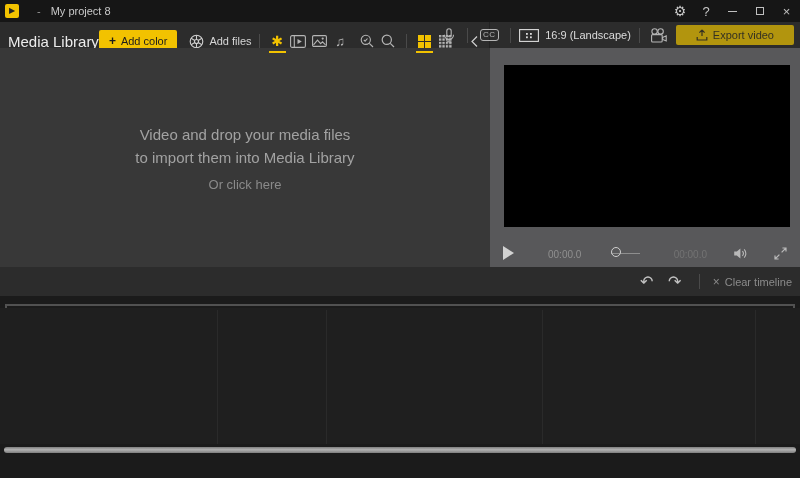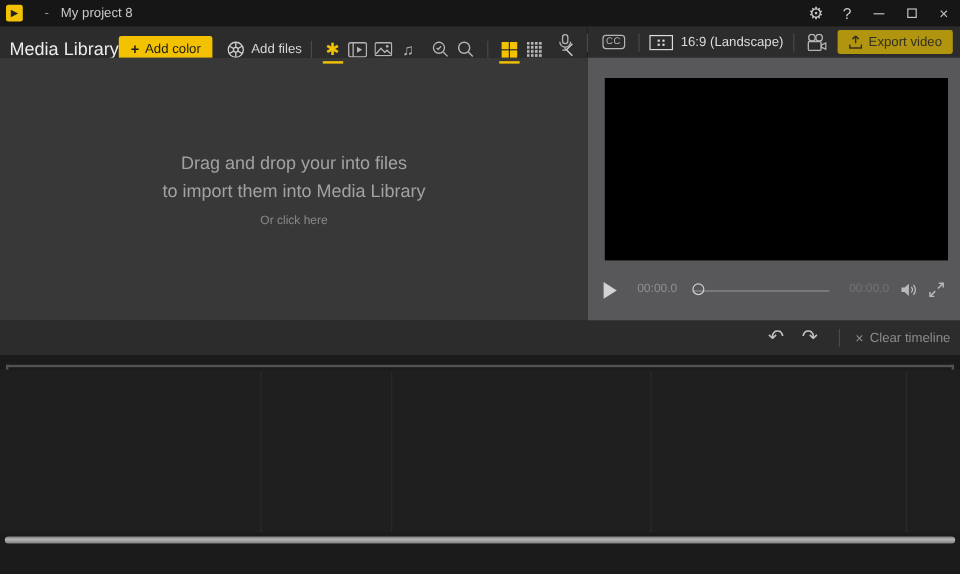--- a/index.html
+++ b/index.html
@@ -78,38 +78,38 @@
   .star-glyph { font-size:14px; line-height:1; }
   .grid2 { display:grid; grid-template-columns:6px 6px; grid-template-rows:6px 6px; gap:1px; }
   .grid2 i { background:#f2c200; }
   .aspect-group { display:flex; align-items:center; gap:6px; color:#dcdcdc; font-size:11px; cursor:pointer; white-space:nowrap; }
   .cc-box {
     border:1px solid #b5b5b5; border-radius:3px; color:#b5b5b5;
     font-size:8px; padding:1px 2px; letter-spacing:0.5px; line-height:1.1;
   }
   .export-btn {
     background:#b2950e; color:#343122; font-size:11px;
-    padding:4px 9px; border-radius:2px; display:flex; align-items:center; gap:5px;
+    padding:4px 20px; border-radius:2px; display:flex; align-items:center; gap:5px;
     cursor:pointer; white-space:nowrap;
   }
 
   
   .content { height:219px; display:flex; }
   .dropzone {
     width:490px; background:#383838; display:flex; flex-direction:column;
     align-items:center; justify-content:center; cursor:pointer;
   }
   .drop-line { font-size:15px; color:#a2a2a2; line-height:1.55; }
-  .drop-hint { font-size:10px; color:#8a8a8a; margin-top:8px; }
+  .drop-hint { font-size:13px; color:#8a8a8a; margin-top:8px; }
   .player { width:310px; background:#58585a; display:flex; flex-direction:column; }
   .screen {
     margin:17px 10px 0 14px; height:162px; background:#000;
   }
   .controls {
-    flex:1; display:flex; align-items:flex-start; padding:18px 13px; gap:9px;
+    flex:1; display:flex; align-items:flex-end; padding:7px 13px; gap:26px;
   }
   .play-btn {
     width:0; height:0; cursor:pointer;
     border-left:11px solid #d2d2d2; border-top:7px solid transparent; border-bottom:7px solid transparent;
   }
   .time { font-size:10px; color:#909090; white-space:nowrap; margin-left:8px; }
   .time.total { color:#737373; }
   .seek { flex:1; height:14px; position:relative; display:flex; align-items:center; cursor:pointer; margin-left:4px; }
   .seek-track { height:1px; background:#8e8e8e; width:100%; }
   .seek-handle {
@@ -319,21 +319,21 @@
           <path d="M1.2 8 v3 h9.6 v-3"></path>
         </svg>
       </span>
       <span>Export video</span>
     </div>
   </div>
 </div>
 
 <div class="content">
   <div class="dropzone">
-    <div class="drop-line">Drag and drop your into files</div>
+    <div class="drop-line">Video and drop your media files</div>
     <div class="drop-line">to import them into Media Library</div>
     <div class="drop-hint">Or click here</div>
   </div>
 
   <div class="player">
     <div class="screen"></div>
     <div class="controls">
       <div class="play-btn"></div>
       <span class="time">00:00.0</span>
       <div class="seek">

